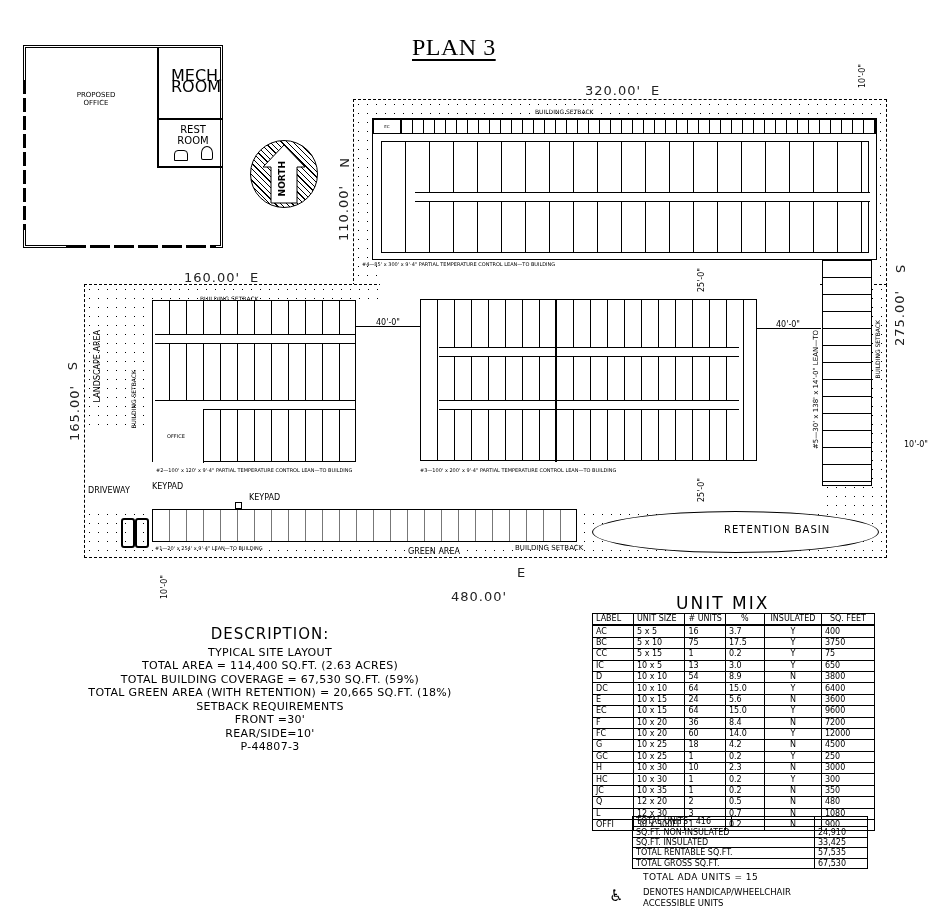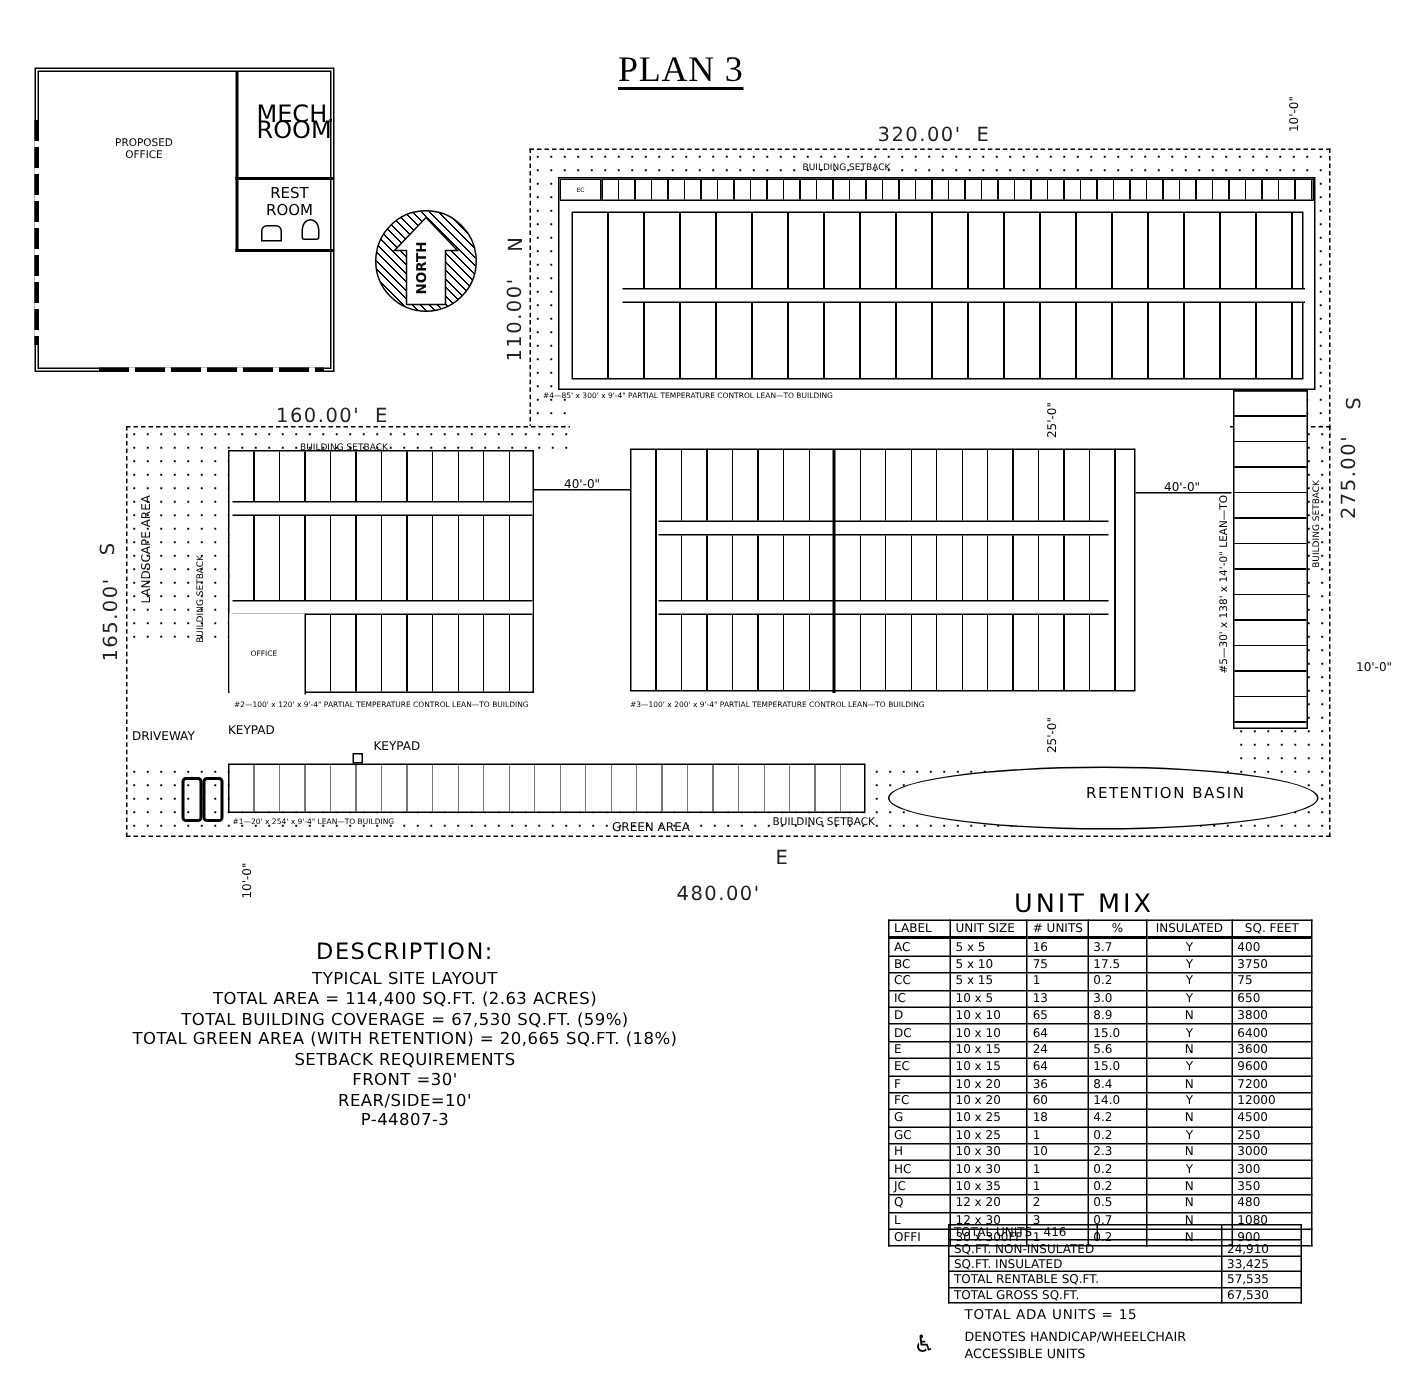--- a/index.html
+++ b/index.html
@@ -182,21 +182,21 @@
         <td>IC</td>
         <td>10 x 5</td>
         <td class="num">13</td>
         <td class="num">3.0</td>
         <td class="ctr">Y</td>
         <td class="num">650</td>
       </tr>
       <tr>
         <td>D</td>
         <td>10 x 10</td>
-        <td class="num">65</td>
+        <td class="num">54</td>
         <td class="num">8.9</td>
         <td class="ctr">N</td>
         <td class="num">3800</td>
       </tr>
       <tr>
         <td>DC</td>
         <td>10 x 10</td>
         <td class="num">64</td>
         <td class="num">15.0</td>
         <td class="ctr">Y</td>

